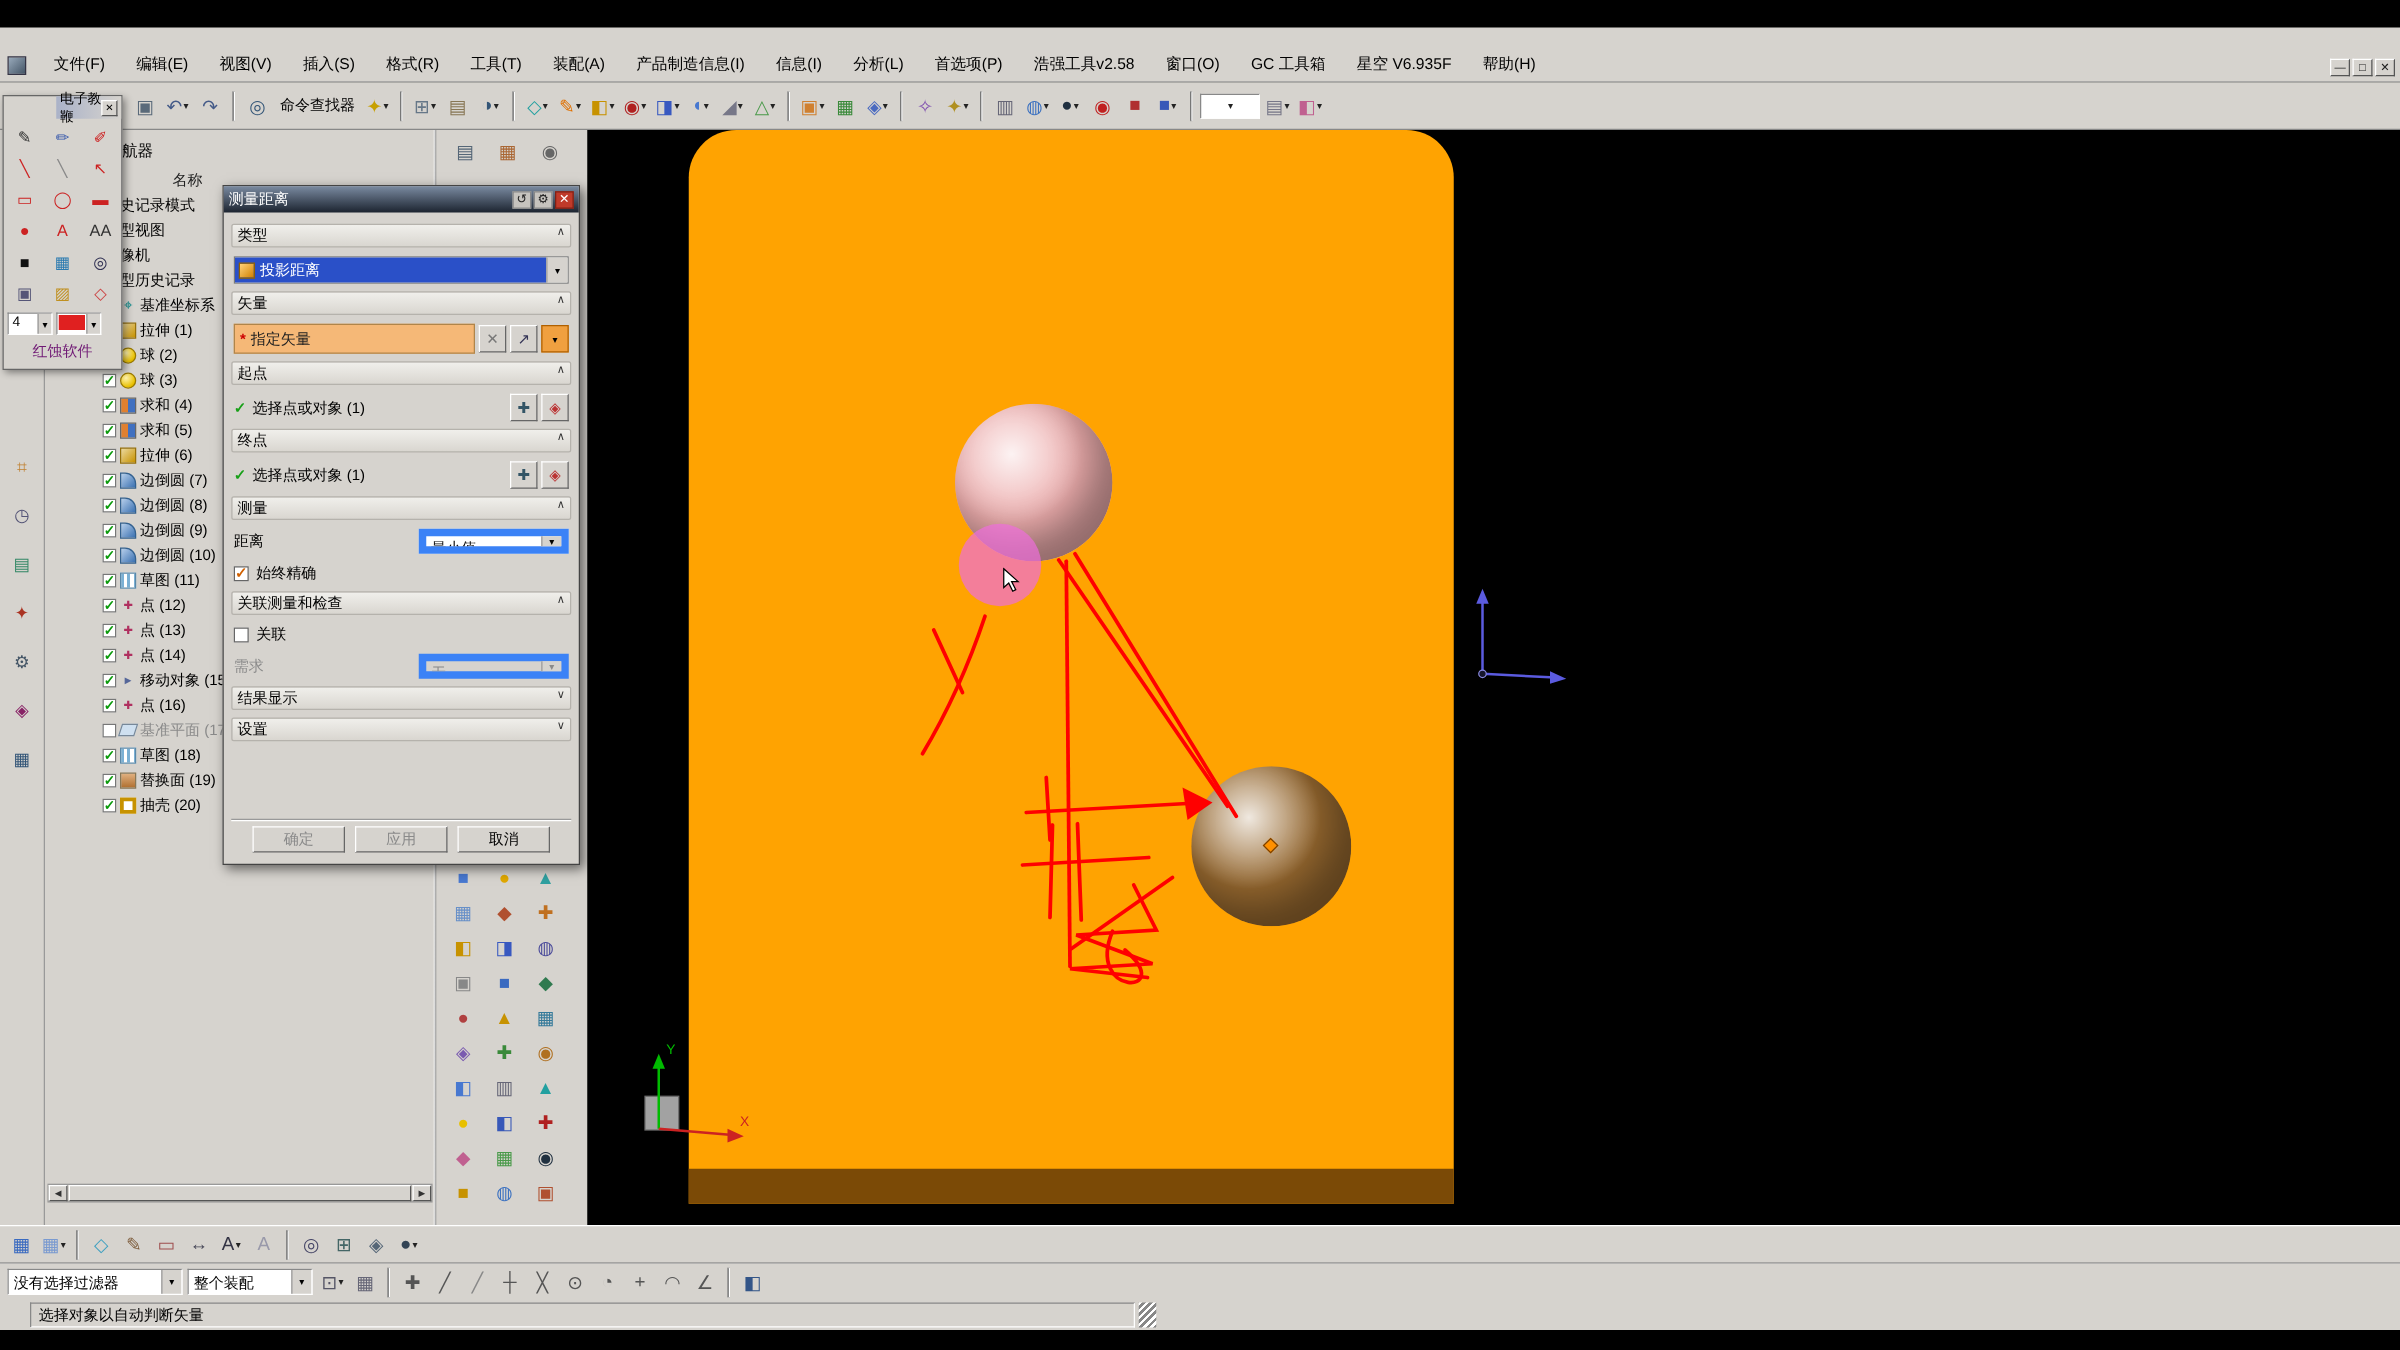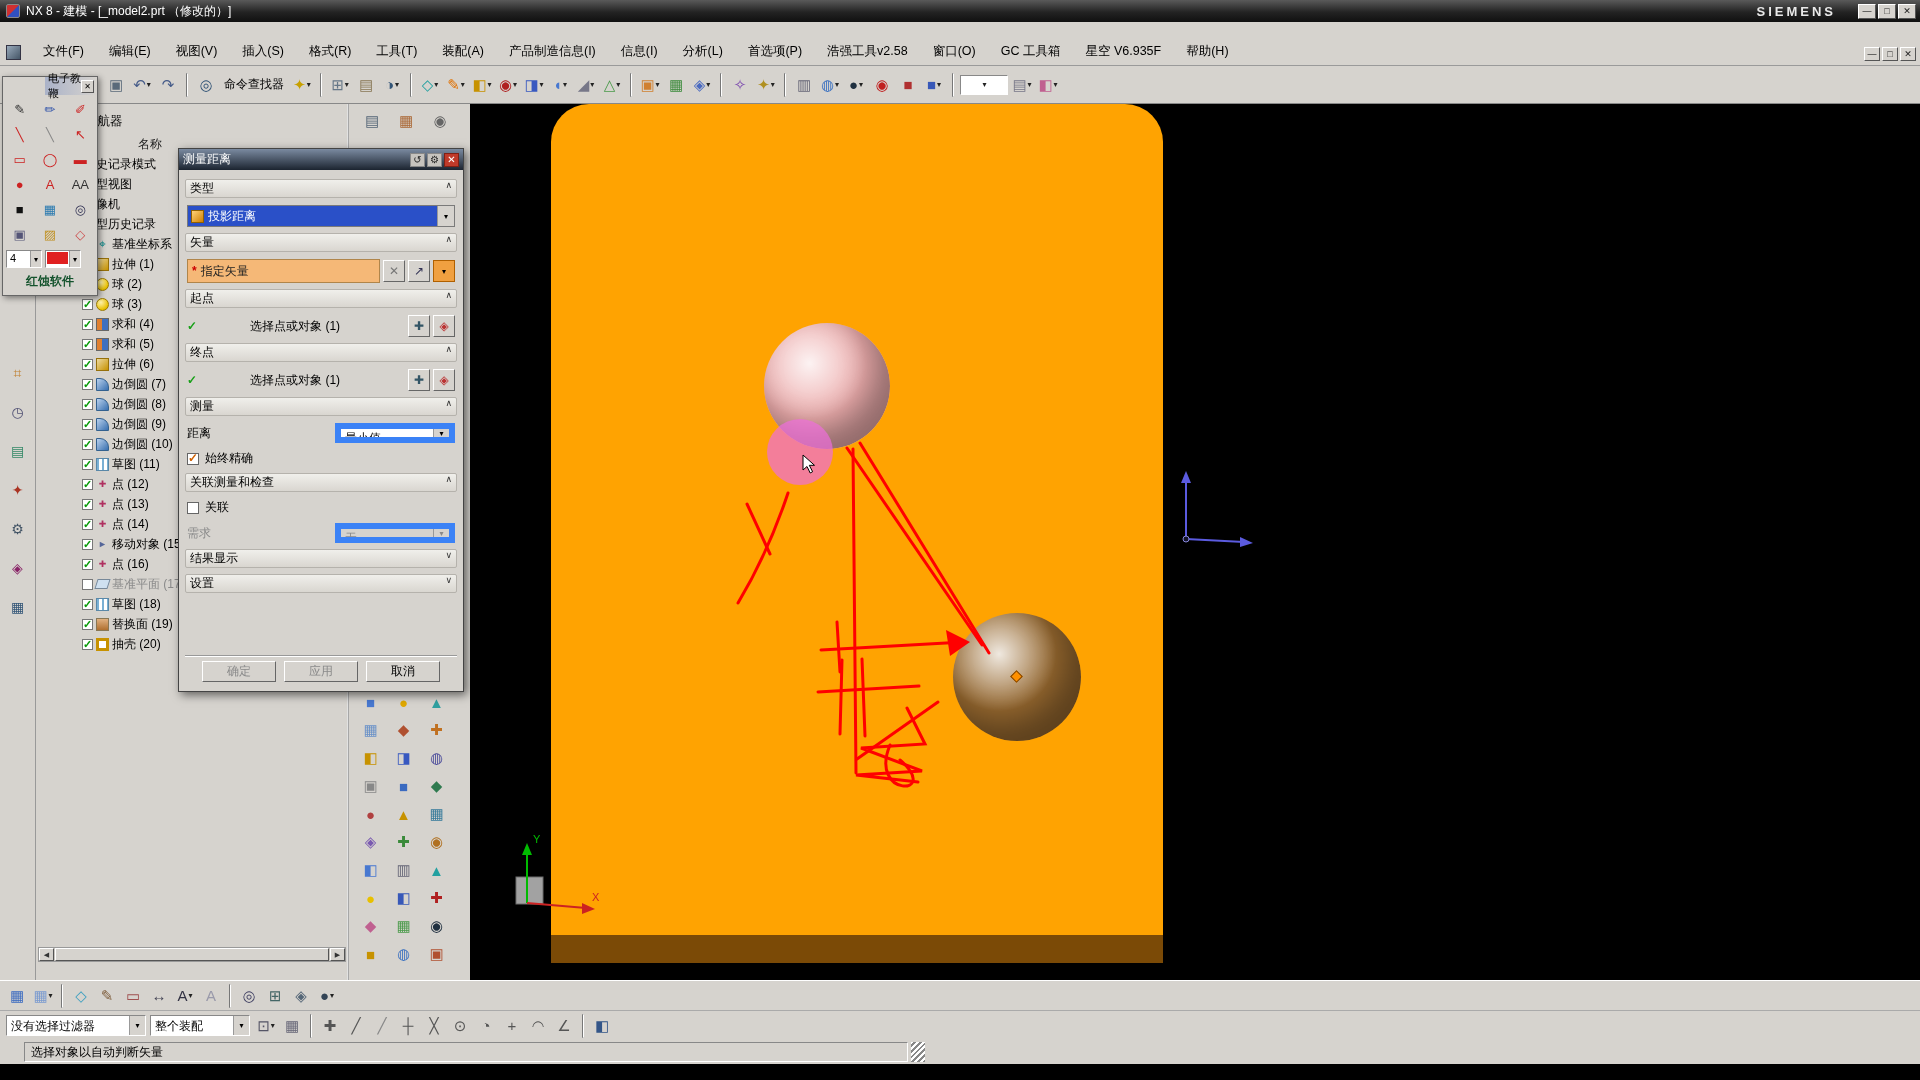--- a/index.html
+++ b/index.html
@@ -139,21 +139,21 @@
   .pal-close::after { content:"✕"; }
   .pal-grid { display:grid; grid-template-columns:repeat(3,1fr); padding:2px; gap:1px; }
   .pal-tool { height:24px; display:flex; align-items:center; justify-content:center; font-size:13px;
     border:1px solid transparent; }
   .pal-row { display:flex; align-items:center; gap:3px; padding:2px 3px; }
   .pal-combo { width:36px; height:18px; background:#fff; border:1px solid; border-color:#888 #fff #fff #888;
     display:flex; align-items:stretch; }
   .pal-combo .combo-text { font-size:11px; padding:1px 3px; }
   .pal-combo .combo-dd { width:11px; }
   .pal-swatch { width:16px; height:12px; margin:1px; flex:1; }
-  .pal-brand { color:#14532d; font-size:12px; text-align:center; padding:3px 0 5px; font-weight:bold; }
+  .pal-brand { color:#701a75; font-size:12px; text-align:center; padding:3px 0 5px; font-weight:normal; }
   
   .dialog { position:absolute; left:178px; top:148px; width:286px; height:544px; background:#d6d3ce;
     border:1px solid #444; box-shadow:3px 3px 9px rgba(0,0,0,.55); z-index:30; display:flex; flex-direction:column; }
   .dlg-title { height:21px; background:linear-gradient(#7a8aa0,#1c2430); color:#fff; font-size:12px;
     display:flex; align-items:center; padding:0 4px; flex:none; }
   .dlg-title-text { flex:1; }
   .dtb { width:15px; height:14px; margin-left:2px; display:flex; align-items:center; justify-content:center;
     font-size:10px; background:#c6c3be; border:1px solid #888; color:#222; line-height:1; }
   .dtb.close { background:#c03a2a; color:#fff; border-color:#802015; }
   .g-reset::after{content:"↺";} .g-gear::after{content:"⚙";}
@@ -174,51 +174,40 @@
   .combo-btn::after { content:"▾"; }
   .vec-field { flex:1; height:24px; background:#f5b877; border:1px solid #b0854a; display:flex;
     align-items:center; padding:0 4px; color:#222; }
   .req-star { color:#cc0000; margin-right:4px; font-weight:bold; }
   .sq-btn { width:22px; height:22px; margin-left:3px; background:#d6d3ce; flex:none;
     border:1px solid; border-color:#fff #666 #666 #fff; display:flex; align-items:center;
     justify-content:center; font-size:12px; }
   .sq-btn.active { background:#f0a040; border-color:#b06000; }
   .ok-check { color:#18a018; font-weight:bold; margin-right:5px; }
   .ok-check::after { content:"✓"; }
-  .pick-label { flex:1;margin-left:48px; }
+  .pick-label { flex:1; }
   .mini-combo { width:120px; height:20px; background:#fff; border:6px solid #3b82f6; display:flex; margin-left:auto; }
   .mini-combo .combo-text { font-size:12px; padding:1px 4px; }
   .mini-combo.disabled { background:#d6d3ce; color:#8a8a8a; }
   .cb { width:12px; height:12px; background:#fff; border:1px solid #666; margin-right:6px;
     position:relative; flex:none; }
   .cb.checked::after { content:"✓"; color:#d06000; font-weight:bold; font-size:12px;
     position:absolute; top:-3px; left:0; }
   .lab-dim { color:#8a8a8a; }
   .dlg-hr { height:2px; border-top:1px solid #999; border-bottom:1px solid #fff; margin:8px 0 0; flex:none; }
   .dlg-footer { margin-top:auto; display:flex; justify-content:center; gap:8px; padding:7px 0 4px; flex:none; }
   .dlg-btn { width:74px; height:21px; background:#d6d3ce; border:1px solid; border-color:#fff #666 #666 #fff;
     font-size:12px; display:flex; align-items:center; justify-content:center; }
   .dlg-btn.disabled { color:#8a8a8a; }
 </style>
 </head>
 <body>
 
 <div id="app">
 
-  <div class="titlebar">
-    <span class="app-icon"></span>
-    <span class="tb-title">NX 8 - 建模 - [_model2.prt （修改的）]</span>
-    <span class="tb-spacer"></span>
-    <span class="brand">SIEMENS</span>
-    <span class="win-btns">
-      <span class="win-btn g-min"></span>
-      <span class="win-btn g-max"></span>
-      <span class="win-btn g-close"></span>
-    </span>
-  </div>
 
   <div class="menubar">
     <span class="doc-icon"></span>
     <div class="menu-items">
 
     <span class="menu-item">文件(F)</span>
         <span class="menu-item">编辑(E)</span>
         <span class="menu-item">视图(V)</span>
         <span class="menu-item">插入(S)</span>
         <span class="menu-item">格式(R)</span>

